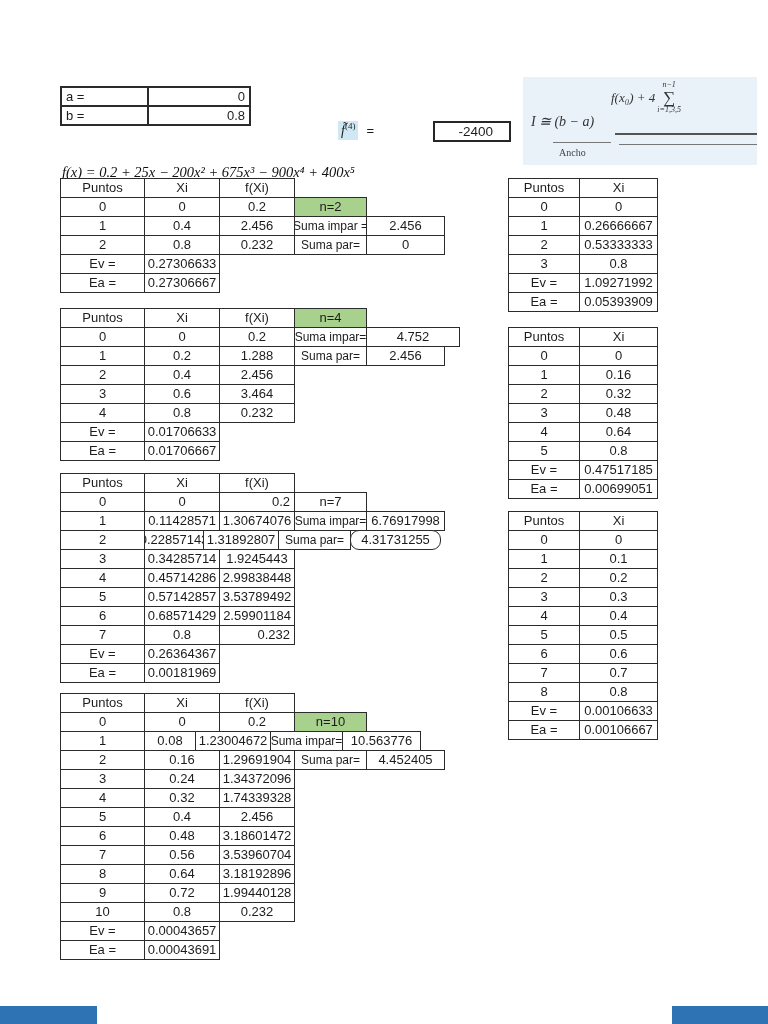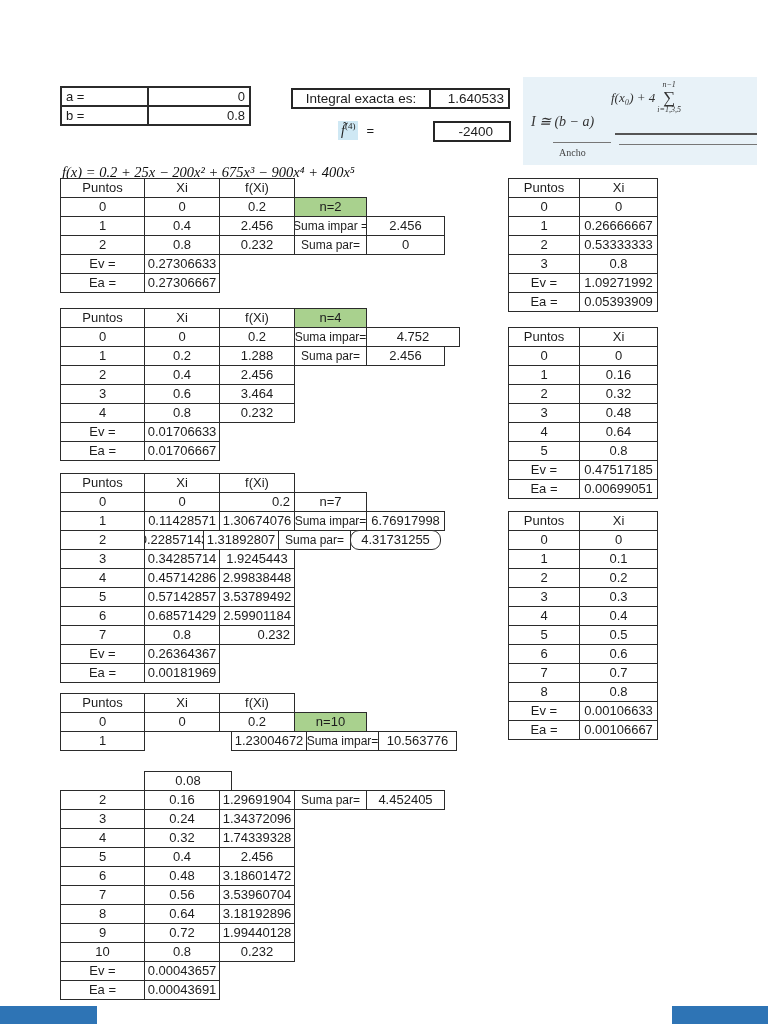--- a/index.html
+++ b/index.html
@@ -79,24 +79,20 @@
       <div class="c al-r" style="width:104px">0</div>
     </div>
     <div class="trow">
       <div class="c al-l" style="width:89px">b =</div>
       <div class="c al-r" style="width:104px">0.8</div>
     </div>
   </div>
 
   <div class="fx">f(x) = 0.2 + 25x − 200x² + 675x³ − 900x⁴ + 400x⁵</div>
 
-  <div class="integral-row">
-    <div class="box integral-label">Integral exacta es:</div>
-    <div class="box integral-value">1.640533</div>
-  </div>
 
   <div class="f4-row">
     <span class="f4-label"><span>f̃</span><sup>(4)</sup></span><span class="f4-eq">=</span>
     <div class="box al-r f4-value" style="justify-content:flex-end;padding-right:16px;">-2400</div>
   </div>
 
   <div class="fimg">
     <div class="num">
       <span>f(x₀) + 4</span>
       <span class="sum-block">
@@ -260,21 +256,21 @@
           <div class="c" style="width: 76px;">f(Xi)</div>
         </div>
         <div class="trow">
           <div class="c" style="width: 85px;">0</div>
           <div class="c" style="width: 76px;">0</div>
           <div class="c" style="width: 76px;">0.2</div>
           <div class="c green " style="width: 73px;">n=10</div>
         </div>
         <div class="trow">
           <div class="c" style="width: 85px;">1</div>
-          <div class="c" style="width: 88px; margin-top: 40px;">0.08</div>
+          <div class="c" style="width: 52px;">0.08</div>
           <div class="c" style="width: 76px;">1.23004672</div>
           <div class="c side-label" style="width: 73px;">Suma impar=</div>
           <div class="c" style="width: 79px;">10.563776</div>
         </div>
         <div class="trow">
           <div class="c" style="width: 85px;">2</div>
           <div class="c" style="width: 76px;">0.16</div>
           <div class="c" style="width: 76px;">1.29691904</div>
           <div class="c side-label" style="width: 73px;">Suma par=</div>
           <div class="c" style="width: 79px;">4.452405</div>

